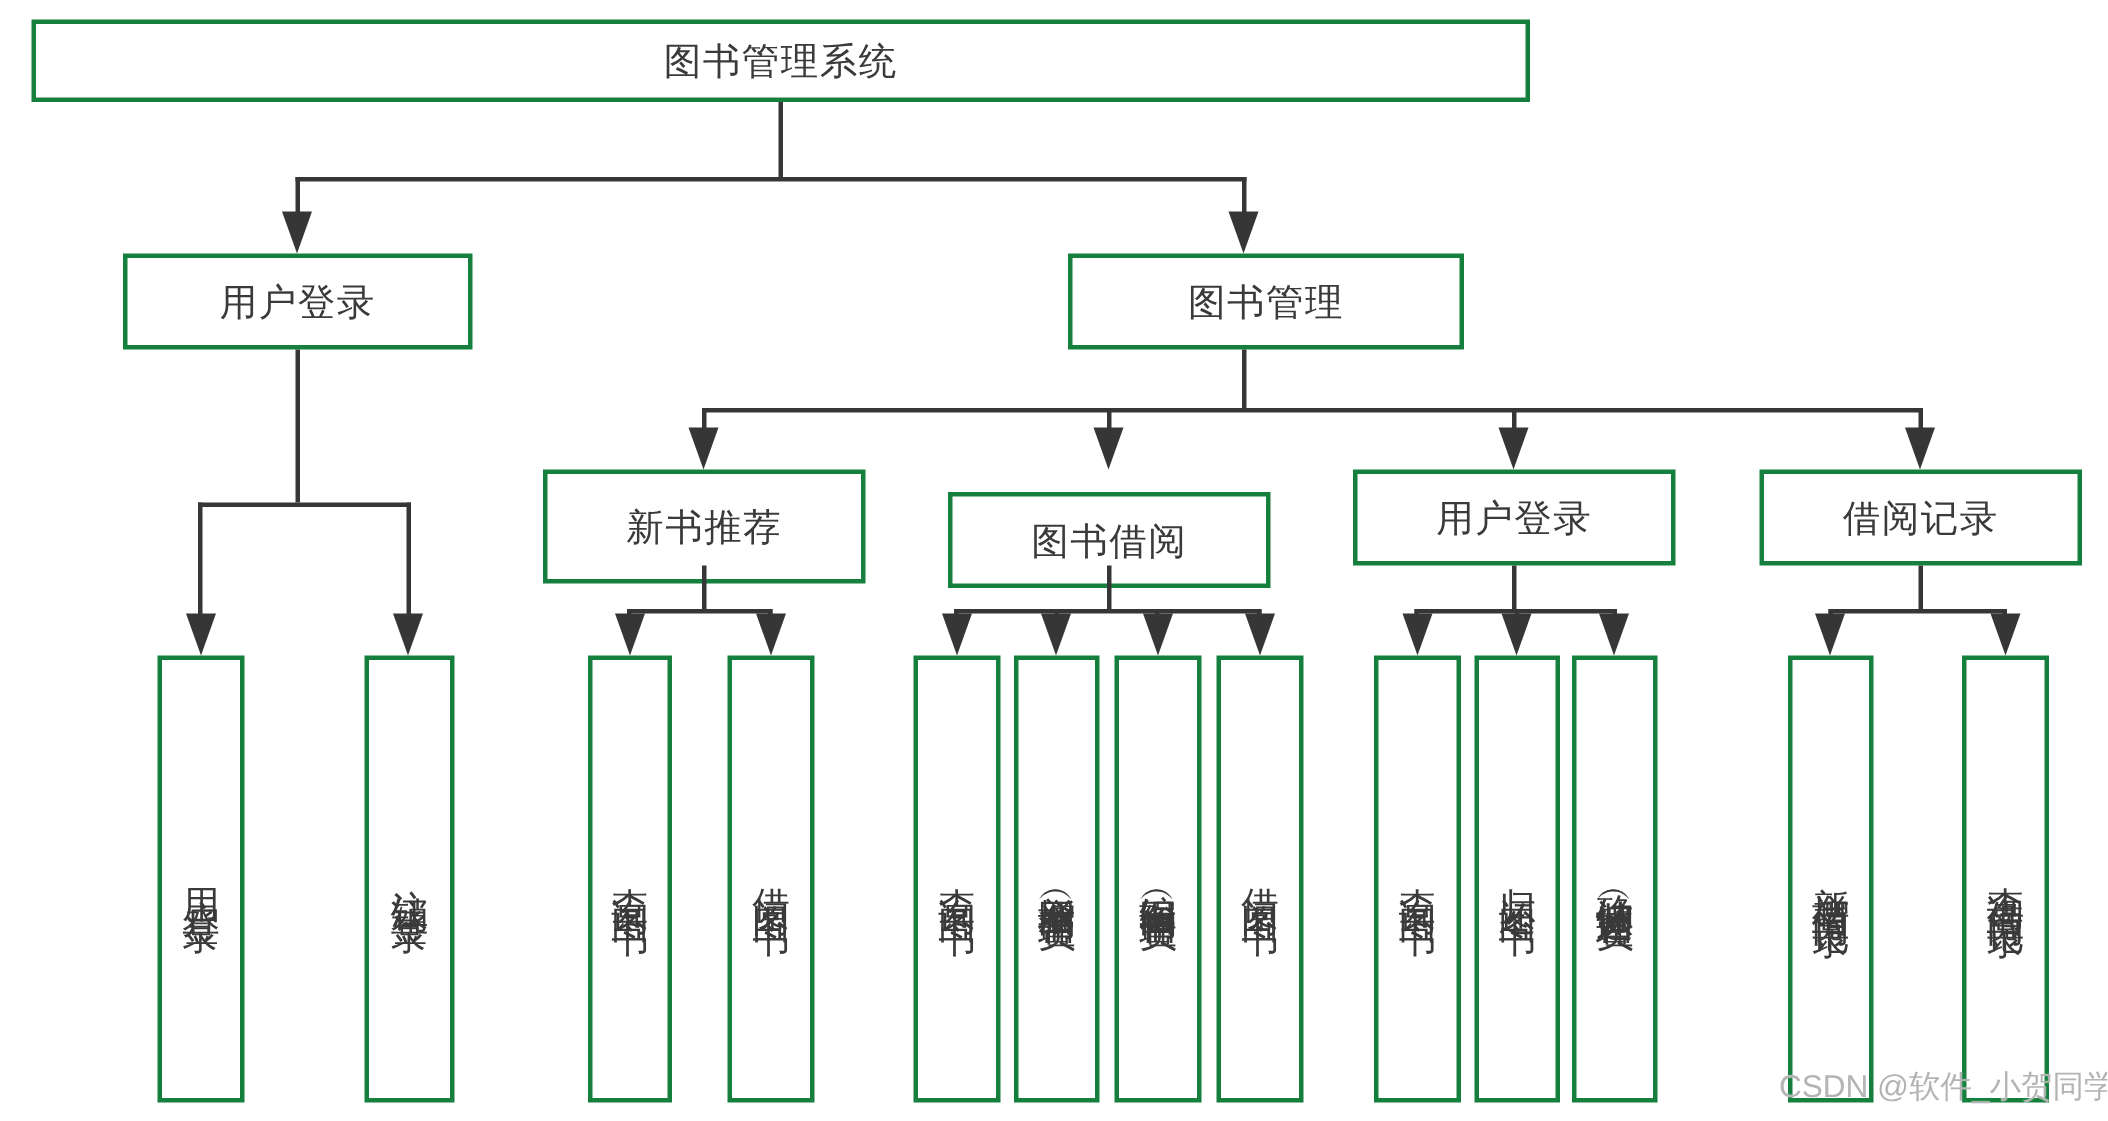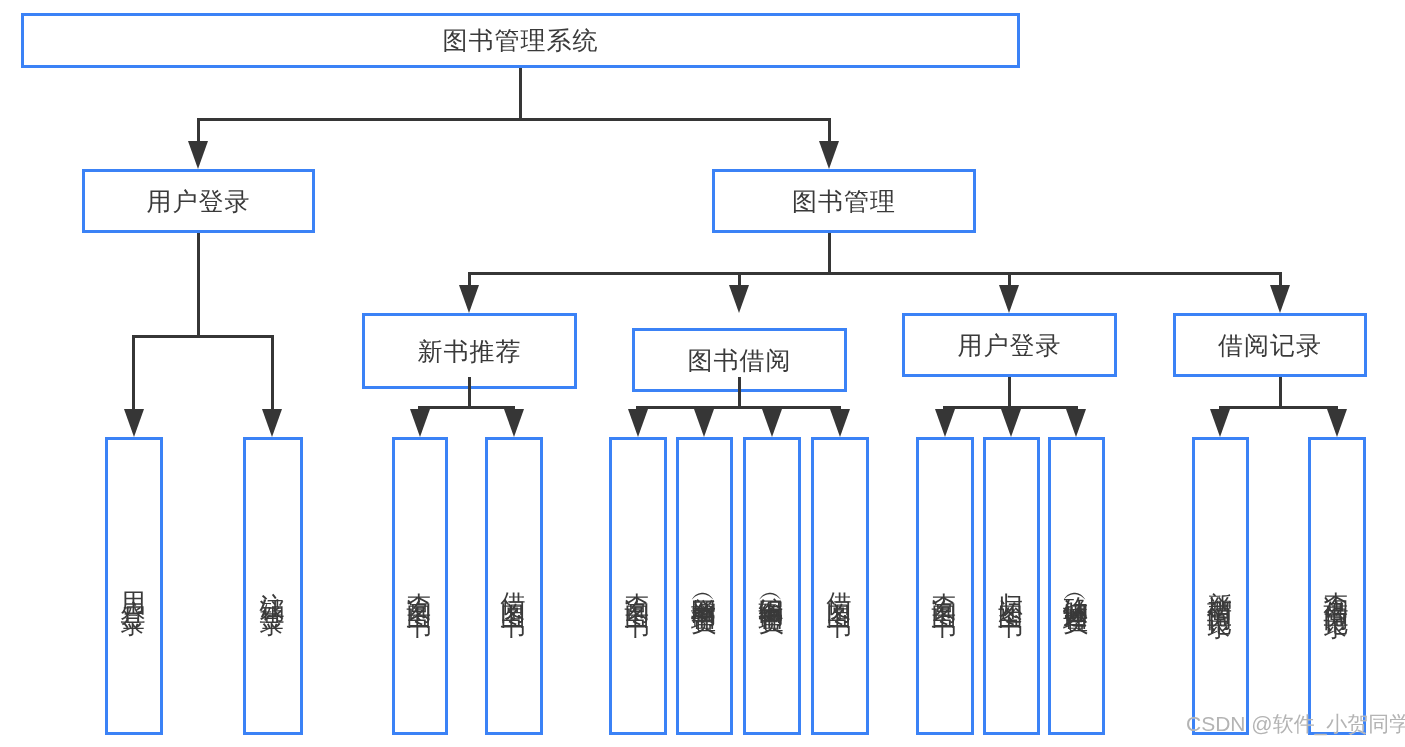--- a/index.html
+++ b/index.html
@@ -6,21 +6,21 @@
   #canvas{
     position:relative;
     width:1405px;height:747px;
     background:#ffffff;
     font-family:"Liberation Sans",sans-serif;
     overflow:hidden;
   }
   .box{
     position:absolute;
     box-sizing:border-box;
-    border:3px solid #3b82f6;
+    border:3px solid #15803d;
     background:#ffffff;
     display:flex;
     align-items:center;
     justify-content:center;
   }
   .hlabel{
     font-size:25px;
     color:#3a3a3a;
     letter-spacing:1px;
     white-space:nowrap;
@@ -76,21 +76,21 @@
   </div>
 
   <div class="box" style="left:632px;top:328px;width:215px;height:64px">
     <span class="hlabel">图书借阅</span>
   </div>
 
   <div class="box" style="left:902px;top:313px;width:215px;height:64px">
     <span class="hlabel">用户登录</span>
   </div>
 
-  <div class="box" style="left:1173px;top:313px;width:194px;height:64px">
+  <div class="box" style="left:1173px;top:313px;width:215px;height:64px">
     <span class="hlabel">借阅记录</span>
   </div>
 
   <div class="box" style="left:105px;top:437px;width:58px;height:298px">
     <span class="vlabel sp-short">用户登录</span>
   </div>
   <div class="box" style="left:243px;top:437px;width:60px;height:298px">
     <span class="vlabel sp-short">注销登录</span>
   </div>
 

